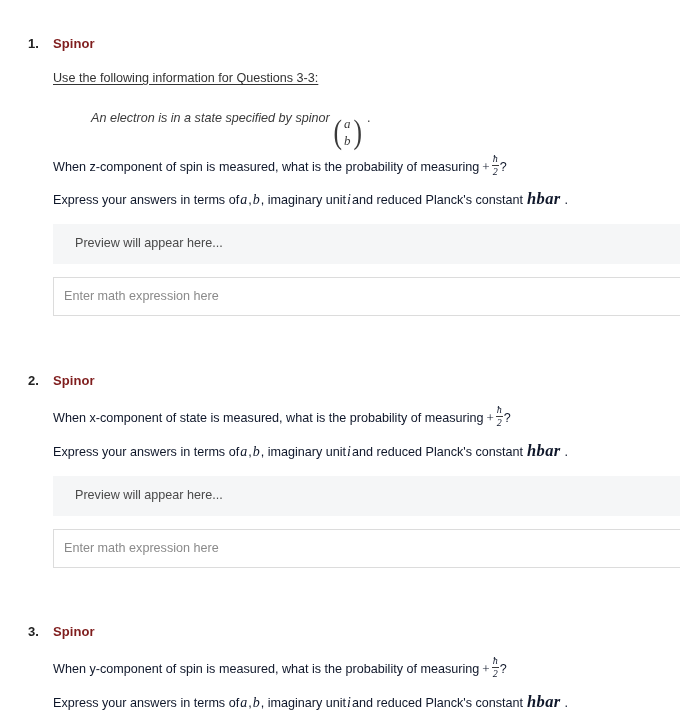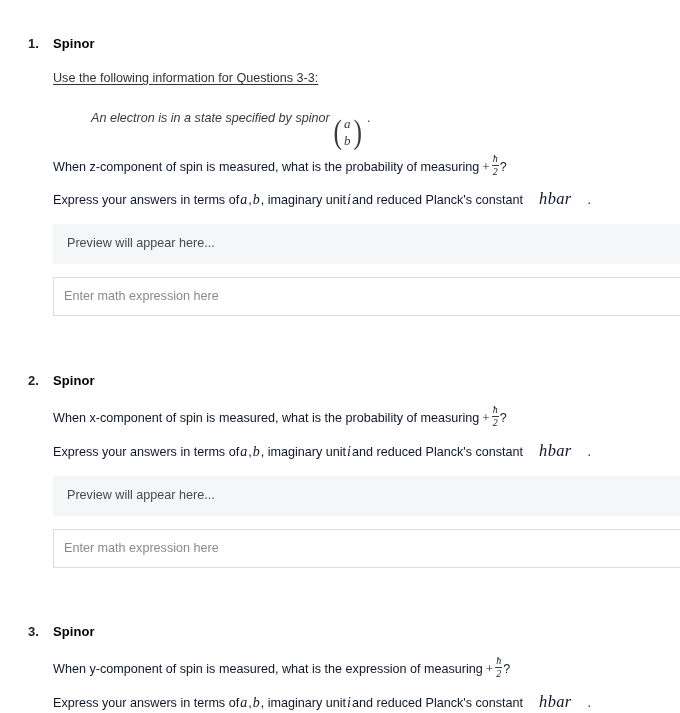--- a/index.html
+++ b/index.html
@@ -44,21 +44,21 @@
     font-weight: bold;
     color: #222222;
     letter-spacing: 0.1px;
   }
   .q-title {
     position: absolute;
     left: 53px;
     top: 0;
     font-size: 13px;
     font-weight: bold;
-    color: #000000;
+    color: #7f1d1d;
     letter-spacing: 0.1px;
   }
 
   .q-body {
     position: absolute;
     left: 53px;
     top: 0;
     width: 627px;
   }
 
@@ -86,21 +86,22 @@
     font-family: "Liberation Serif", "DejaVu Serif", serif;
     font-style: italic;
     font-size: 14px;
     padding: 0 1px;
   }
   .mi-big {
     font-family: "Liberation Serif", "DejaVu Serif", serif;
     font-style: italic;
     font-size: 16.5px;
     letter-spacing: 0.3px;
-    padding: 0 16px;
+    padding: 0 4px;
+    font-weight: bold;
   }
   .plus {
     font-family: "Liberation Serif", "DejaVu Serif", serif;
     font-size: 13px;
     padding: 0 2px 0 3px;
   }
   .qmark {
     padding-left: 1px;
   }
 
@@ -162,21 +163,21 @@
   
   .preview-panel {
     position: absolute;
     left: 53px;
     width: 660px;
     height: 40px;
     background: #f5f6f7;
   }
   .preview-text {
     position: absolute;
-    left: 14px;
+    left: 22px;
     top: 12px;
     font-size: 12.6px;
     color: #4a4a4a;
   }
 
   
   .answer-input {
     position: absolute;
     left: 53px;
     width: 660px;
@@ -237,21 +238,21 @@
   <div class="question" style="top:373px;">
 
     <div class="q-header">
       <span class="q-number">2.</span>
       <span class="q-title">Spinor</span>
     </div>
 
     <div class="q-body">
 
       <div class="line" style="top:33px;">
-        <span>When x-component of spin is measured, what is the probability of measuring</span><span class="plus">+</span><span class="frac"><span class="num">ħ</span><span class="den">2</span></span><span class="qmark">?</span>
+        <span>When x-component of state is measured, what is the probability of measuring</span><span class="plus">+</span><span class="frac"><span class="num">ħ</span><span class="den">2</span></span><span class="qmark">?</span>
       </div>
 
       <div class="line" style="top:69px;">
         <span>Express your answers in terms of</span><span class="mi">a</span><span>,</span><span class="mi">b</span><span>, imaginary unit</span><span class="mi">i</span><span>and reduced Planck's constant</span><span class="mi-big">hbar</span><span>.</span>
       </div>
 
     </div>
 
     <div class="preview-panel" style="top:103px;">
       <span class="preview-text">Preview will appear here...</span>
@@ -266,21 +267,21 @@
   <div class="question" style="top:624px;">
 
     <div class="q-header">
       <span class="q-number">3.</span>
       <span class="q-title">Spinor</span>
     </div>
 
     <div class="q-body">
 
       <div class="line" style="top:33px;">
-        <span>When y-component of spin is measured, what is the expression of measuring</span><span class="plus">+</span><span class="frac"><span class="num">ħ</span><span class="den">2</span></span><span class="qmark">?</span>
+        <span>When y-component of spin is measured, what is the probability of measuring</span><span class="plus">+</span><span class="frac"><span class="num">ħ</span><span class="den">2</span></span><span class="qmark">?</span>
       </div>
 
       <div class="line" style="top:69px;">
         <span>Express your answers in terms of</span><span class="mi">a</span><span>,</span><span class="mi">b</span><span>, imaginary unit</span><span class="mi">i</span><span>and reduced Planck's constant</span><span class="mi-big">hbar</span><span>.</span>
       </div>
 
     </div>
 
   </div>
 

